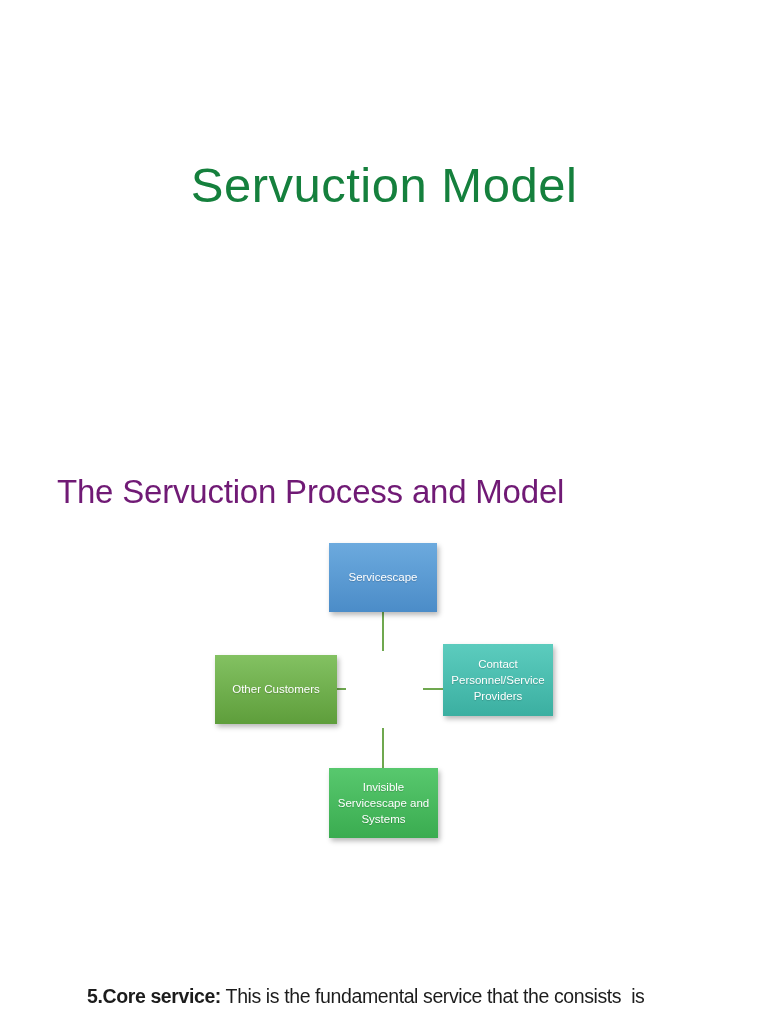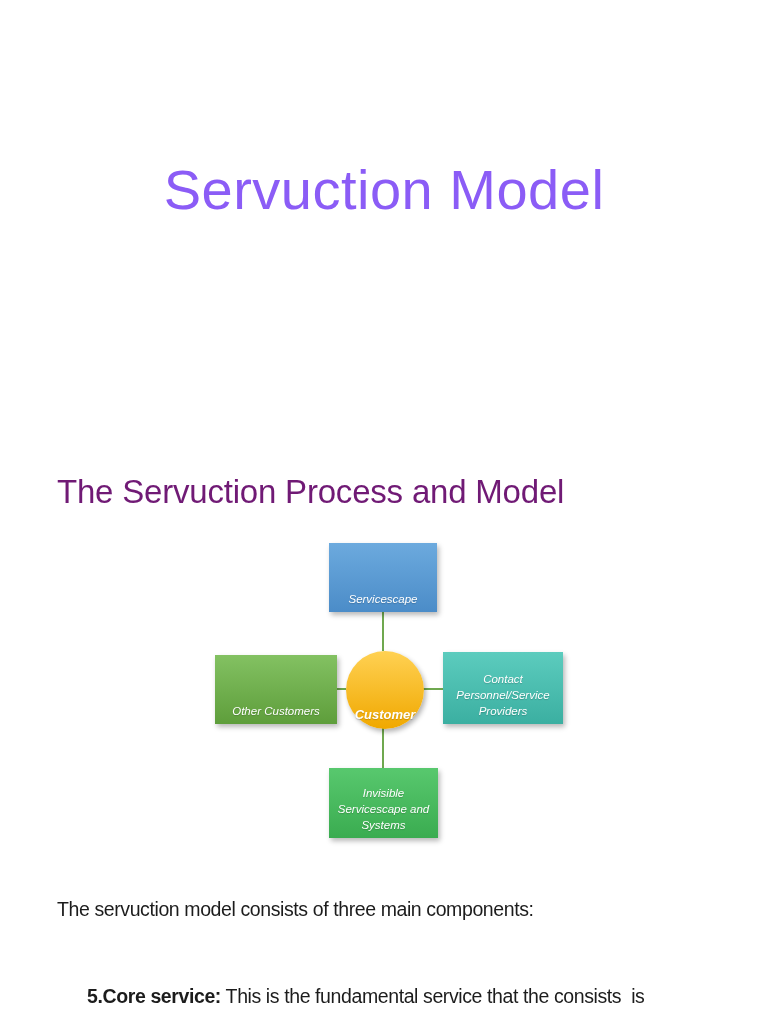--- a/index.html
+++ b/index.html
@@ -19,24 +19,24 @@
     width: 768px;
     height: 1024px;
     background: #ffffff;
   }
   .slide-title {
     position: absolute;
     left: 0;
     right: 0;
     top: 157px;
     text-align: center;
-    font-size: 56px;
+    font-size: 49px;
     font-weight: 300;
     letter-spacing: 0.5px;
-    color: #8b5cf6;
+    color: #15803d;
   }
   .section-heading {
     position: absolute;
     left: 57px;
     top: 473px;
     font-size: 33px;
     font-weight: 300;
     letter-spacing: -0.2px;
     color: #701a75;
   }
@@ -44,35 +44,34 @@
   .diagram {
     position: absolute;
     left: 0;
     top: 535px;
     width: 768px;
     height: 310px;
   }
   .node {
     position: absolute;
     display: flex;
-    align-items: flex-end;
+    align-items: center;
     justify-content: center;
     text-align: center;
     color: #ffffff;
     font-size: 11.5px;
     line-height: 1.4;
-    padding: 5px 6px;
+    padding: 21px 6px;
     box-sizing: border-box;
     box-shadow: 2px 3px 5px rgba(0,0,0,0.28);
     text-shadow: 0 1px 1px rgba(0,0,0,0.18);
-    font-style: italic;
   }
   .node-servicescape { left: 329px; top: 8px;  width: 108px; height: 69px; }
   .node-other       { left: 215px; top: 120px; width: 122px; height: 69px; }
-  .node-contact     { left: 443px; top: 117px; width: 120px; height: 72px; }
+  .node-contact     { left: 443px; top: 109px; width: 110px; height: 72px; }
   .node-invisible   { left: 329px; top: 233px; width: 109px; height: 70px; }
   .node-customer {
     left: 346px; top: 116px; width: 78px; height: 78px;
     border-radius: 50%;
     font-size: 13px;
     font-weight: 600;
     box-shadow: 2px 3px 5px rgba(0,0,0,0.3);
   }
   .connector {
     position: absolute;
@@ -122,35 +121,31 @@
     <div class="connector conn-bottom" style="background: rgb(111, 168, 79);"></div>
 
     <div class="node node-servicescape" style="background: linear-gradient(rgb(108, 170, 222) 0%, rgb(75, 140, 200) 100%);">
       <span>Servicescape</span>
     </div>
 
     <div class="node node-other" style="background: linear-gradient(rgb(131, 193, 98) 0%, rgb(94, 158, 59) 100%);">
       <span>Other Customers</span>
     </div>
 
-    <div class="node node-customer" style="background: linear-gradient(rgb(255, 209, 83) 0%, rgb(240, 168, 0) 100%);">
-      <span>Customer</span>
-    </div>
 
     <div class="node node-contact" style="background: linear-gradient(rgb(92, 204, 190) 0%, rgb(59, 175, 161) 100%);">
       <span>Contact Personnel/Service Providers</span>
     </div>
 
     <div class="node node-invisible" style="background: linear-gradient(rgb(88, 200, 110) 0%, rgb(58, 172, 80) 100%);">
       <span>Invisible Servicescape and Systems</span>
     </div>
 
   </div>
 
-  <div class="intro-paragraph">The servuction model consists of three main components:</div>
 
   <div class="list-item">
     <div class="li-line">
       <span class="bold-label">5.Core service:</span><span> This is the fundamental service that the consists  is</span>
     </div>
 
   </div>
 
 </div>
 

